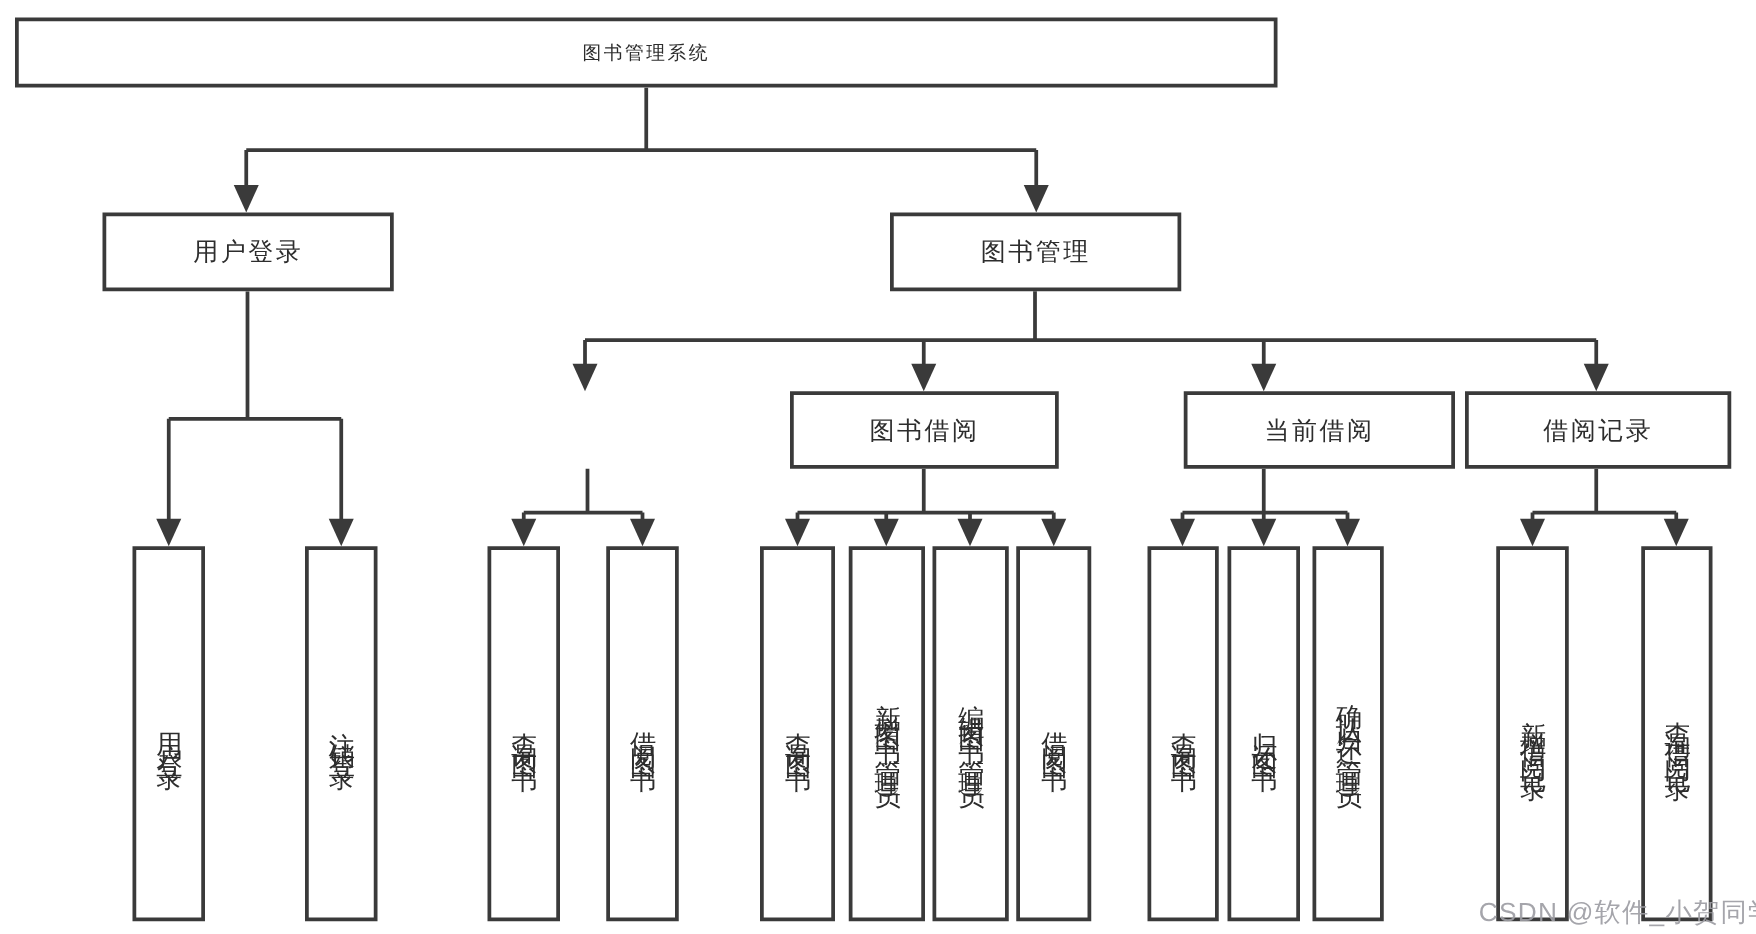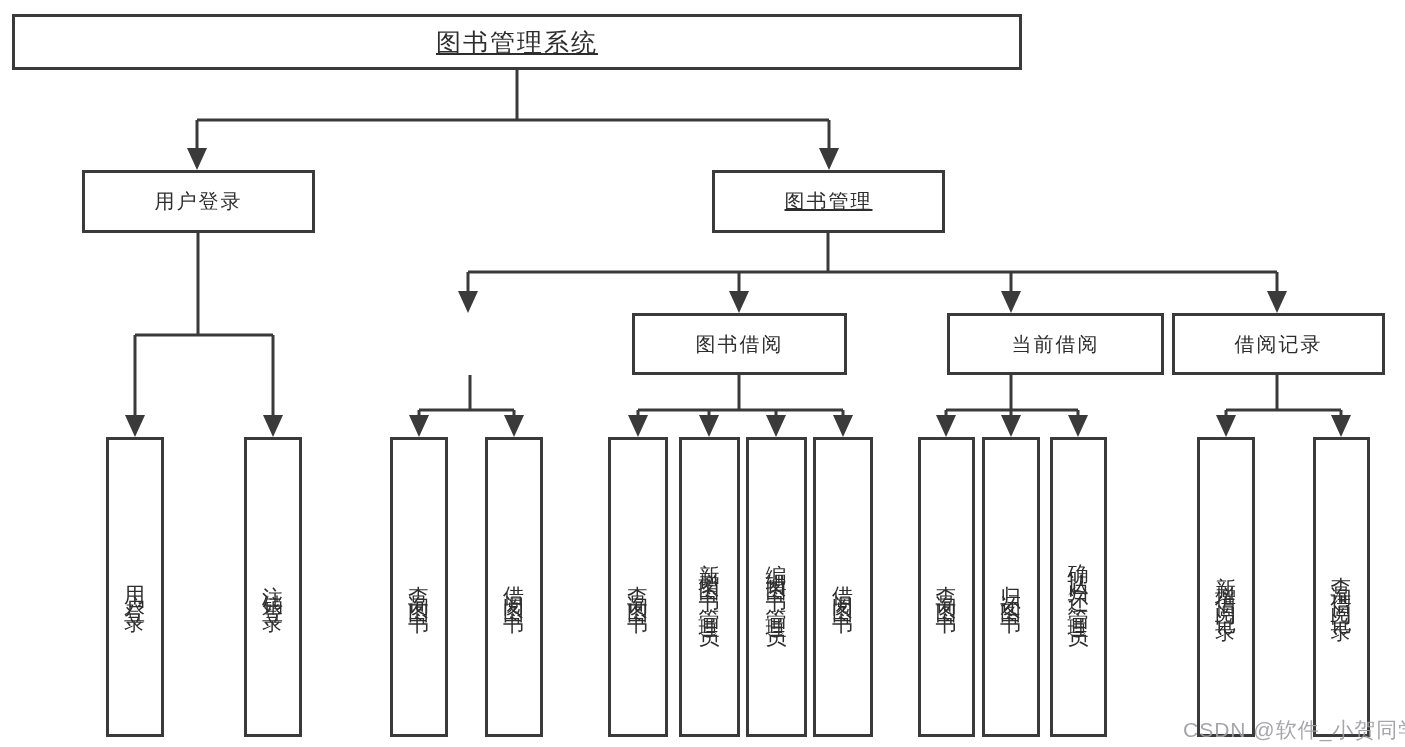--- a/index.html
+++ b/index.html
@@ -6,21 +6,21 @@
   .stage{
     position:relative;width:1405px;height:747px;background:#ffffff;overflow:hidden;
     font-family:"Liberation Sans", sans-serif;color:#2d2d2d;
   }
   .edges{position:absolute;left:0;top:0;width:1405px;height:747px;z-index:1;}
   .box{
     position:absolute;box-sizing:border-box;border:3px solid #3a3a3a;background:#ffffff;
     display:flex;align-items:center;justify-content:center;z-index:2;
   }
   .hbox{font-size:20px;letter-spacing:2px;}
-  .root{font-size:25px;text-decoration:underline;}
+  .root{font-size:15px;}
   .vbox .vtext{
     writing-mode:vertical-rl;text-orientation:mixed;line-height:1;
     font-size:21px;letter-spacing:9px;white-space:nowrap;
   }
   .watermark{
     position:absolute;z-index:5;font-size:21px;letter-spacing:1px;
     color:#9e9ea4;opacity:.92;white-space:nowrap;
   }
 </style>
 </head>
@@ -56,21 +56,21 @@
       <polygon points="1001,415 1021,415 1011,437"></polygon>
       <polygon points="1068,415 1088,415 1078,437"></polygon>
       <polygon points="1216,415 1236,415 1226,437"></polygon>
       <polygon points="1331,415 1351,415 1341,437"></polygon>
     </g>
   </svg>
 
   <div class="box hbox root" style="left:12px;top:14px;width:1010px;height:56px;">图书管理系统</div>
 
   <div class="box hbox" style="left:82px;top:170px;width:233px;height:63px;">用户登录</div>
-  <div class="box hbox" style="left:712px;top:170px;width:233px;height:63px;text-decoration:underline;">图书管理</div>
+  <div class="box hbox" style="left:712px;top:170px;width:233px;height:63px;">图书管理</div>
 
   <div class="box hbox" style="left:632px;top:313px;width:215px;height:62px;">图书借阅</div>
   <div class="box hbox" style="left:902px;top:313px;width:217px;height:62px;margin-left:45px;">当前借阅</div>
   <div class="box hbox" style="left:1172px;top:313px;width:213px;height:62px;font-family:Liberation Serif, serif;">借阅记录</div>
 
   <div class="box vbox" style="left:106px;top:437px;width:58px;height:300px;">
     <span class="vtext">用户登录</span>
   </div>
   <div class="box vbox" style="left:244px;top:437px;width:58px;height:300px;">
     <span class="vtext">注销登录</span>

